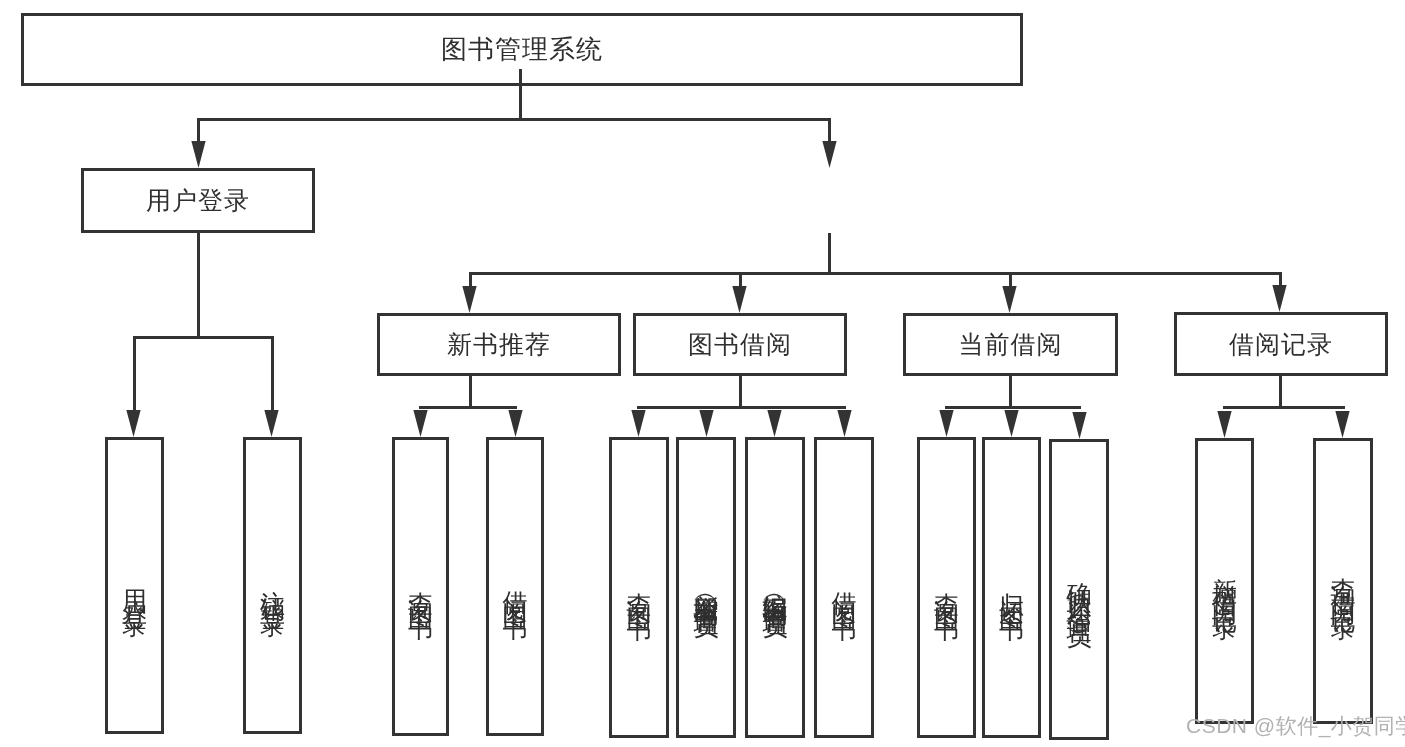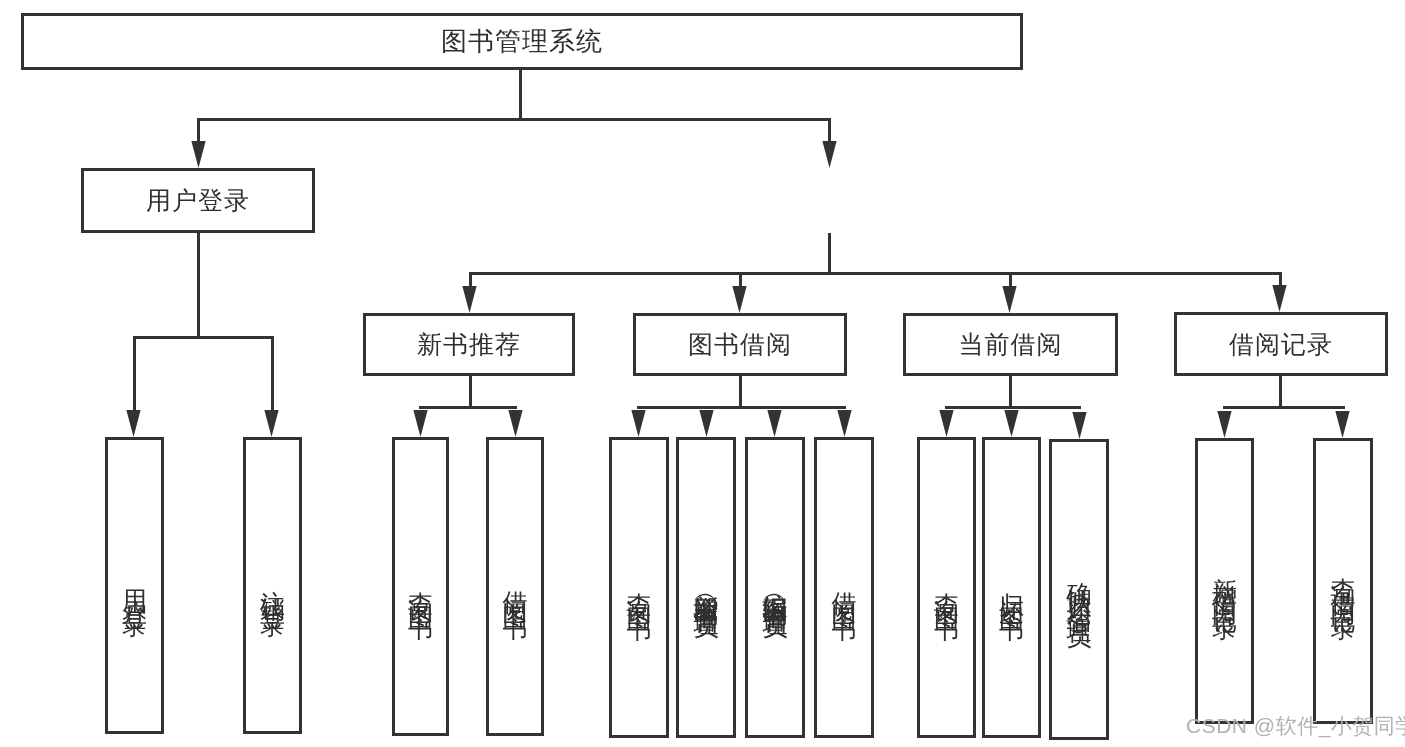--- a/index.html
+++ b/index.html
@@ -41,21 +41,21 @@
     color:#b2b2b2;font-size:21px;letter-spacing:0.5px;
     white-space:nowrap;z-index:9;
   }
   .title{font-size:26px;}
 </style>
 </head>
 <body>
 
 <div class="canvas">
 
-  <div class="box title" style="left:21px;top:13px;width:1002px;height:57px;text-align:center;">
+  <div class="box title" style="left:21px;top:13px;width:1002px;height:73px;text-align:center;">
     <span>图书管理系统</span>
   </div>
 
   <div class="vline" style="left:519px;top:69px;height:49px;"></div>
   <div class="hline" style="left:197px;top:118px;width:634px;"></div>
   <div class="vline" style="left:197px;top:118px;height:26px;"></div>
   <div class="vline" style="left:828px;top:118px;height:26px;"></div>
   <div class="arrow" style="left:190px;top:141px;"></div>
   <div class="arrow" style="left:821px;top:141px;"></div>
 
@@ -74,21 +74,21 @@
   <div class="hline" style="left:469px;top:272px;width:813px;"></div>
   <div class="vline" style="left:469px;top:272px;height:20px;"></div>
   <div class="vline" style="left:739px;top:272px;height:20px;"></div>
   <div class="vline" style="left:1009px;top:272px;height:20px;"></div>
   <div class="vline" style="left:1279px;top:272px;height:20px;"></div>
   <div class="arrow" style="left:461px;top:286px;"></div>
   <div class="arrow" style="left:731px;top:286px;"></div>
   <div class="arrow" style="left:1001px;top:286px;"></div>
   <div class="arrow" style="left:1271px;top:285px;"></div>
 
-  <div class="box" style="left:363px;top:313px;width:212px;height:63px;">
+  <div class="box" style="left:377px;top:313px;width:244px;height:63px;">
     <span>新书推荐</span>
   </div>
   <div class="box" style="left:633px;top:313px;width:214px;height:63px;">
     <span>图书借阅</span>
   </div>
   <div class="box" style="left:903px;top:313px;width:215px;height:63px;">
     <span>当前借阅</span>
   </div>
   <div class="box" style="left:1174px;top:312px;width:214px;height:64px;">
     <span>借阅记录</span>

